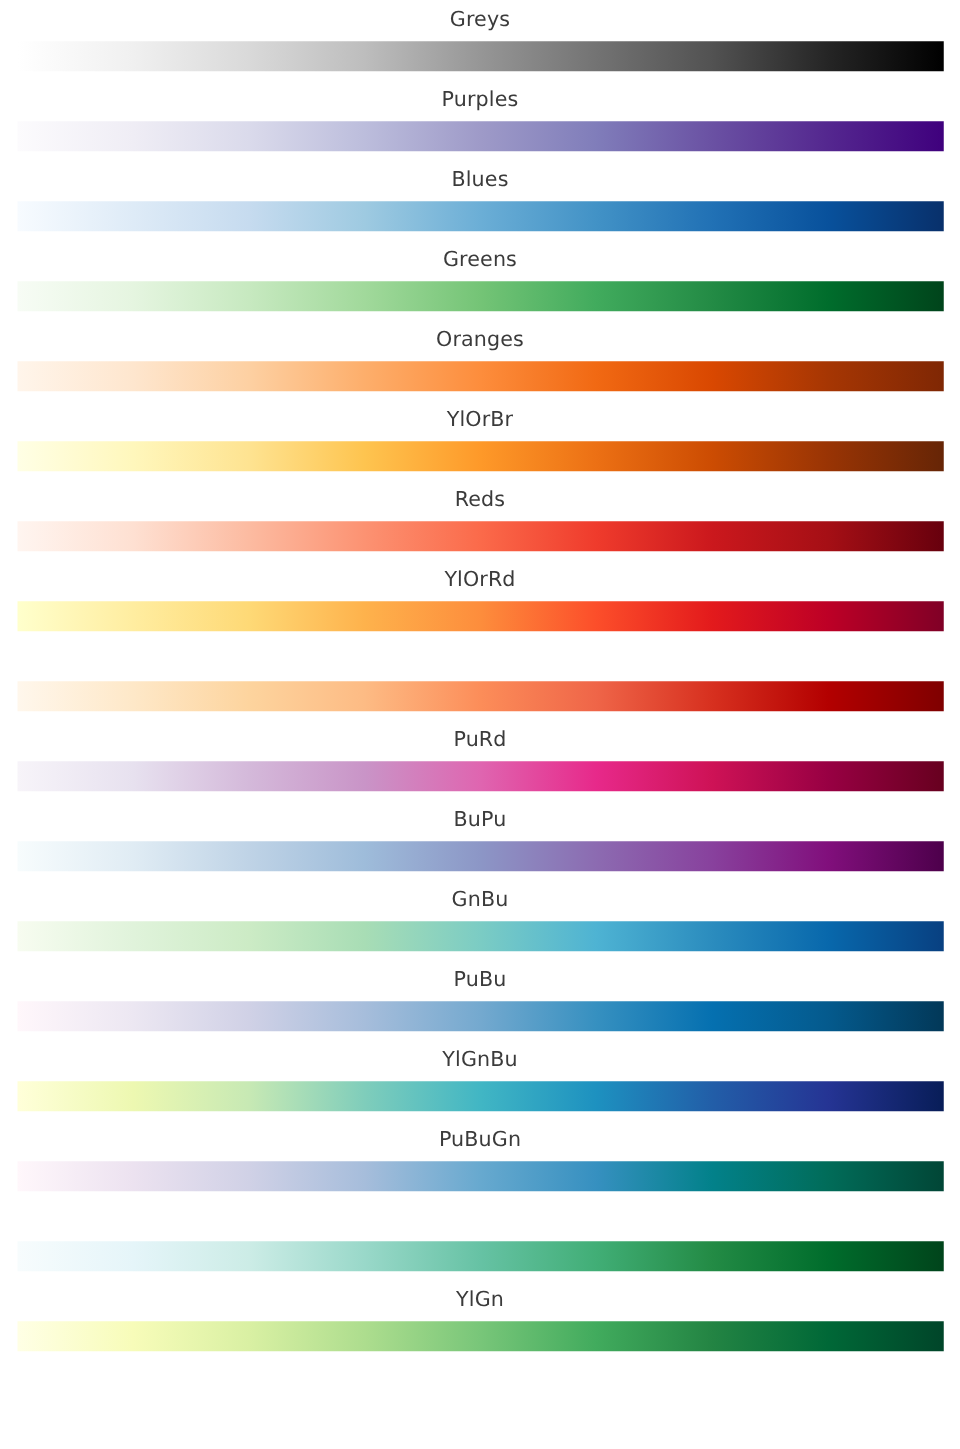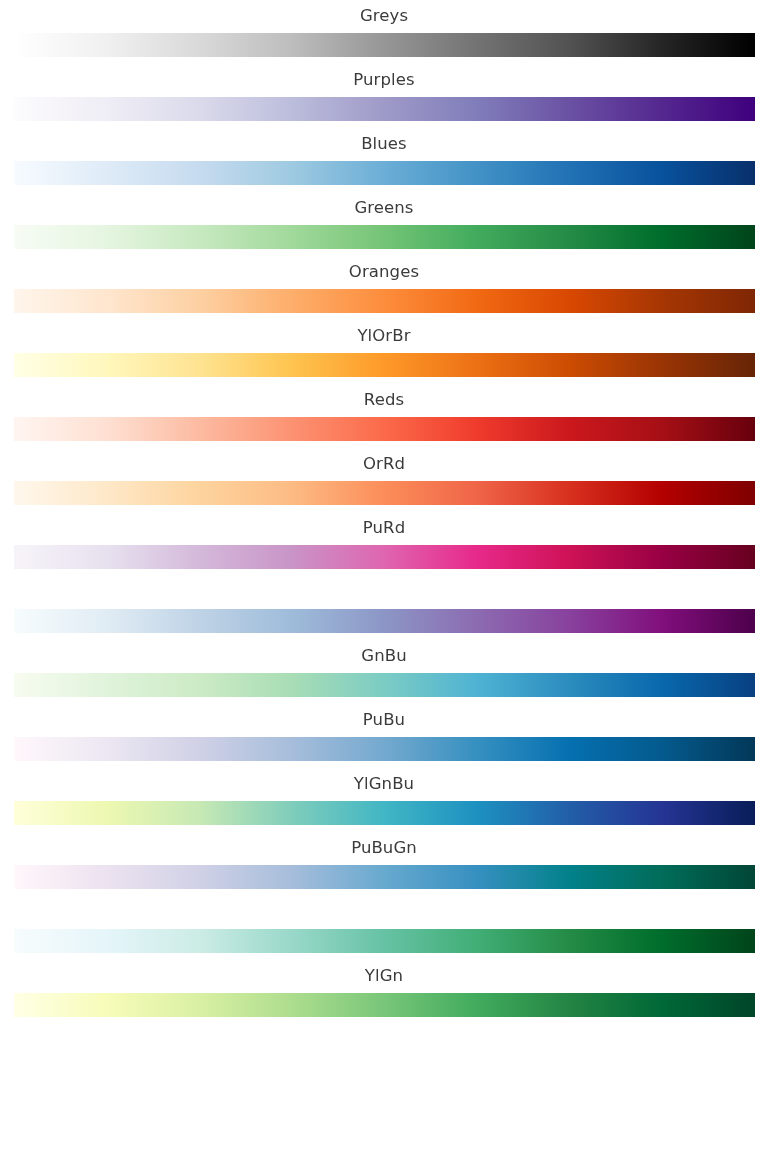--- a/index.html
+++ b/index.html
@@ -74,28 +74,32 @@
     </div>
     <div class="cmap-row">
       <div class="cmap-title">YlOrBr</div>
       <div class="cmap-bar" style="left: 14px; width: 741px; height: 24px; background: linear-gradient(to right, rgb(255, 255, 229) 0%, rgb(255, 247, 188) 12.5%, rgb(254, 227, 145) 25%, rgb(254, 196, 79) 37.5%, rgb(254, 153, 41) 50%, rgb(236, 112, 20) 62.5%, rgb(204, 76, 2) 75%, rgb(153, 52, 4) 87.5%, rgb(102, 37, 6) 100%);"></div>
     </div>
     <div class="cmap-row">
       <div class="cmap-title">Reds</div>
       <div class="cmap-bar" style="left: 14px; width: 741px; height: 24px; background: linear-gradient(to right, rgb(255, 245, 240) 0%, rgb(254, 224, 210) 12.5%, rgb(252, 187, 161) 25%, rgb(252, 146, 114) 37.5%, rgb(251, 106, 74) 50%, rgb(239, 59, 44) 62.5%, rgb(203, 24, 29) 75%, rgb(165, 15, 21) 87.5%, rgb(103, 0, 13) 100%);"></div>
     </div>
     <div class="cmap-row">
-      <div class="cmap-title">OrRd</div>
+      <div class="cmap-title">YlOrRd</div>
+      <div class="cmap-bar" style="left: 14px; width: 741px; height: 24px; background: linear-gradient(to right, rgb(255, 255, 204) 0%, rgb(255, 237, 160) 12.5%, rgb(254, 217, 118) 25%, rgb(254, 178, 76) 37.5%, rgb(253, 141, 60) 50%, rgb(252, 78, 42) 62.5%, rgb(227, 26, 28) 75%, rgb(189, 0, 38) 87.5%, rgb(128, 0, 38) 100%);"></div>
+    </div>
+    <div class="cmap-row">
       <div class="cmap-bar" style="left: 14px; width: 741px; height: 24px; background: linear-gradient(to right, rgb(255, 247, 236) 0%, rgb(254, 232, 200) 12.5%, rgb(253, 212, 158) 25%, rgb(253, 187, 132) 37.5%, rgb(252, 141, 89) 50%, rgb(239, 101, 72) 62.5%, rgb(215, 48, 31) 75%, rgb(179, 0, 0) 87.5%, rgb(127, 0, 0) 100%);"></div>
     </div>
     <div class="cmap-row">
       <div class="cmap-title">PuRd</div>
       <div class="cmap-bar" style="left: 14px; width: 741px; height: 24px; background: linear-gradient(to right, rgb(247, 244, 249) 0%, rgb(231, 225, 239) 12.5%, rgb(212, 185, 218) 25%, rgb(201, 148, 199) 37.5%, rgb(223, 101, 176) 50%, rgb(231, 41, 138) 62.5%, rgb(206, 18, 86) 75%, rgb(152, 0, 67) 87.5%, rgb(103, 0, 31) 100%);"></div>
     </div>
     <div class="cmap-row">
+      <div class="cmap-title">BuPu</div>
       <div class="cmap-bar" style="left: 14px; width: 741px; height: 24px; background: linear-gradient(to right, rgb(247, 252, 253) 0%, rgb(224, 236, 244) 12.5%, rgb(191, 211, 230) 25%, rgb(158, 188, 218) 37.5%, rgb(140, 150, 198) 50%, rgb(140, 107, 177) 62.5%, rgb(136, 65, 157) 75%, rgb(129, 15, 124) 87.5%, rgb(77, 0, 75) 100%);"></div>
     </div>
     <div class="cmap-row">
       <div class="cmap-title">GnBu</div>
       <div class="cmap-bar" style="left: 14px; width: 741px; height: 24px; background: linear-gradient(to right, rgb(247, 252, 240) 0%, rgb(224, 243, 219) 12.5%, rgb(204, 235, 197) 25%, rgb(168, 221, 181) 37.5%, rgb(123, 204, 196) 50%, rgb(78, 179, 211) 62.5%, rgb(43, 140, 190) 75%, rgb(8, 104, 172) 87.5%, rgb(8, 64, 129) 100%);"></div>
     </div>
     <div class="cmap-row">
       <div class="cmap-title">PuBu</div>
       <div class="cmap-bar" style="left: 14px; width: 741px; height: 24px; background: linear-gradient(to right, rgb(255, 247, 251) 0%, rgb(236, 231, 242) 12.5%, rgb(208, 209, 230) 25%, rgb(166, 189, 219) 37.5%, rgb(116, 169, 207) 50%, rgb(54, 144, 192) 62.5%, rgb(5, 112, 176) 75%, rgb(4, 90, 141) 87.5%, rgb(2, 56, 88) 100%);"></div>
     </div>

